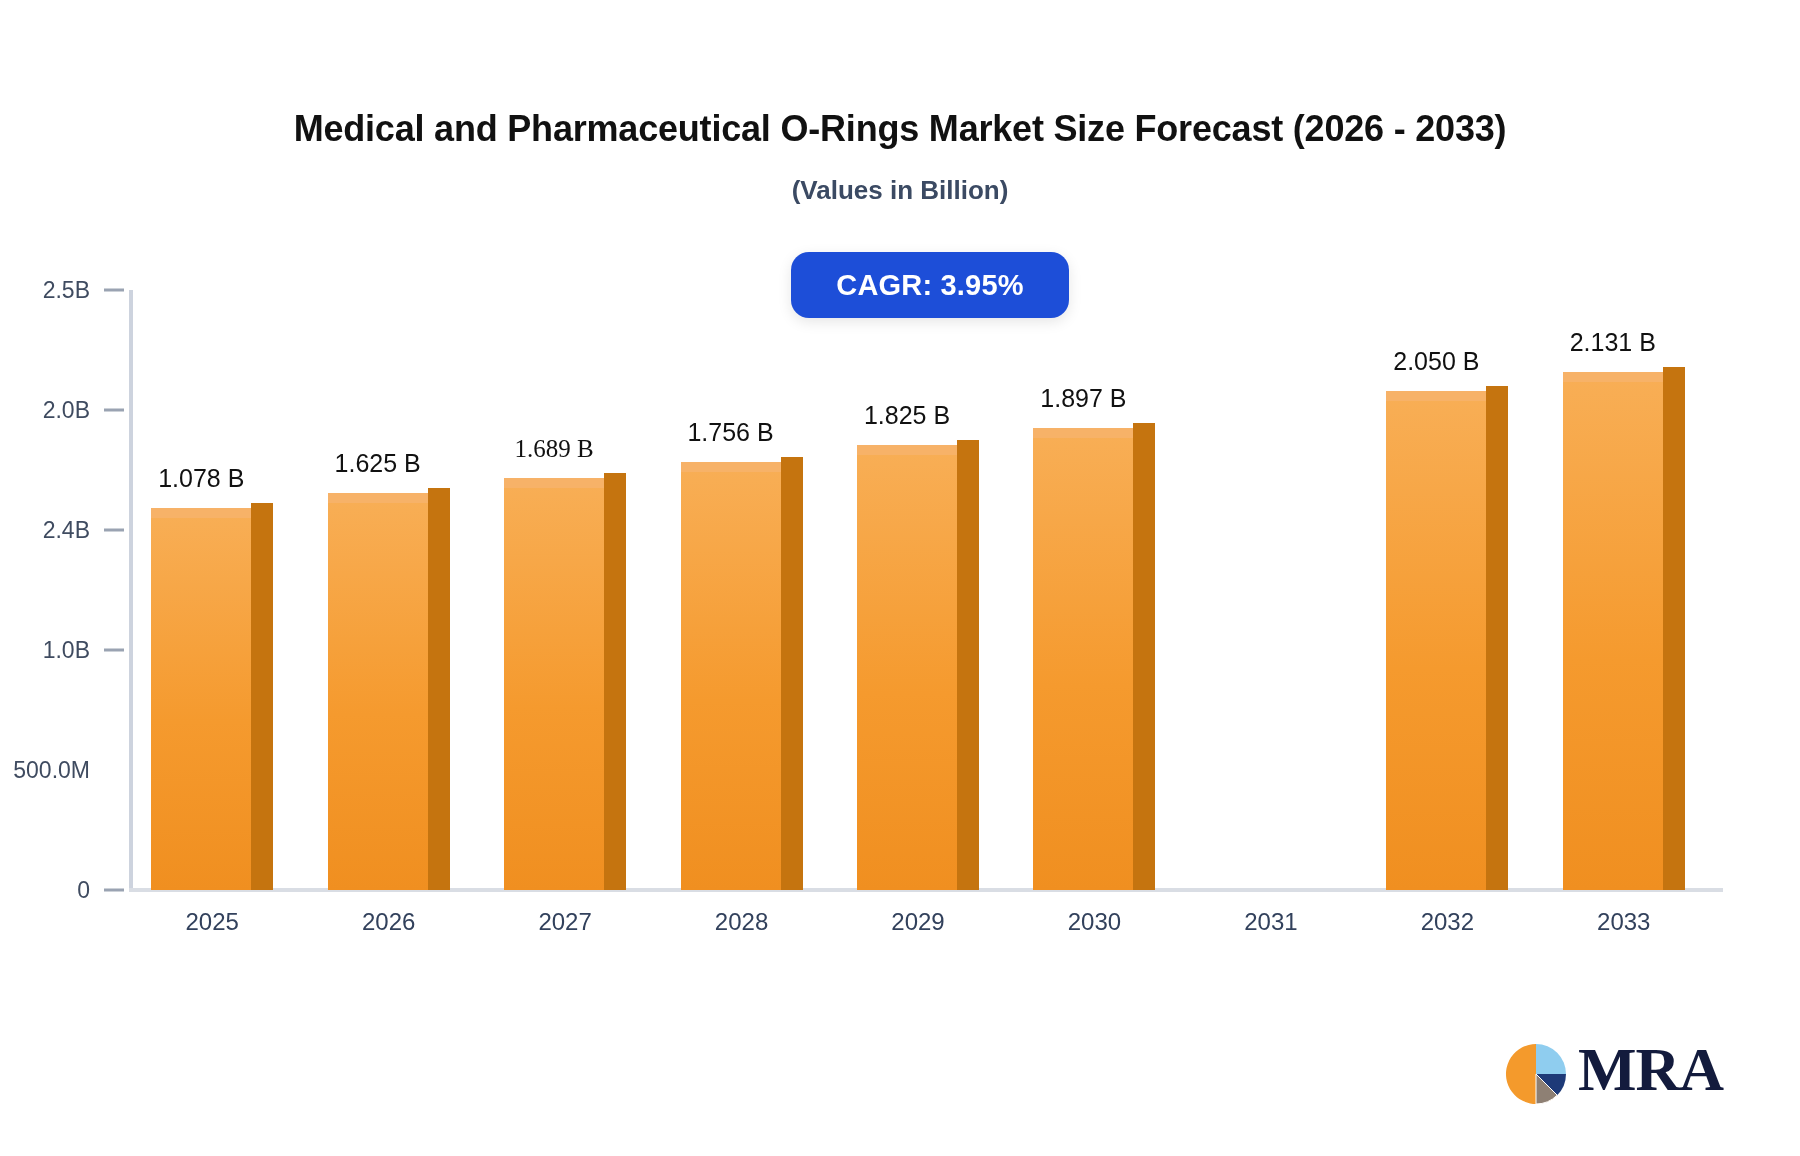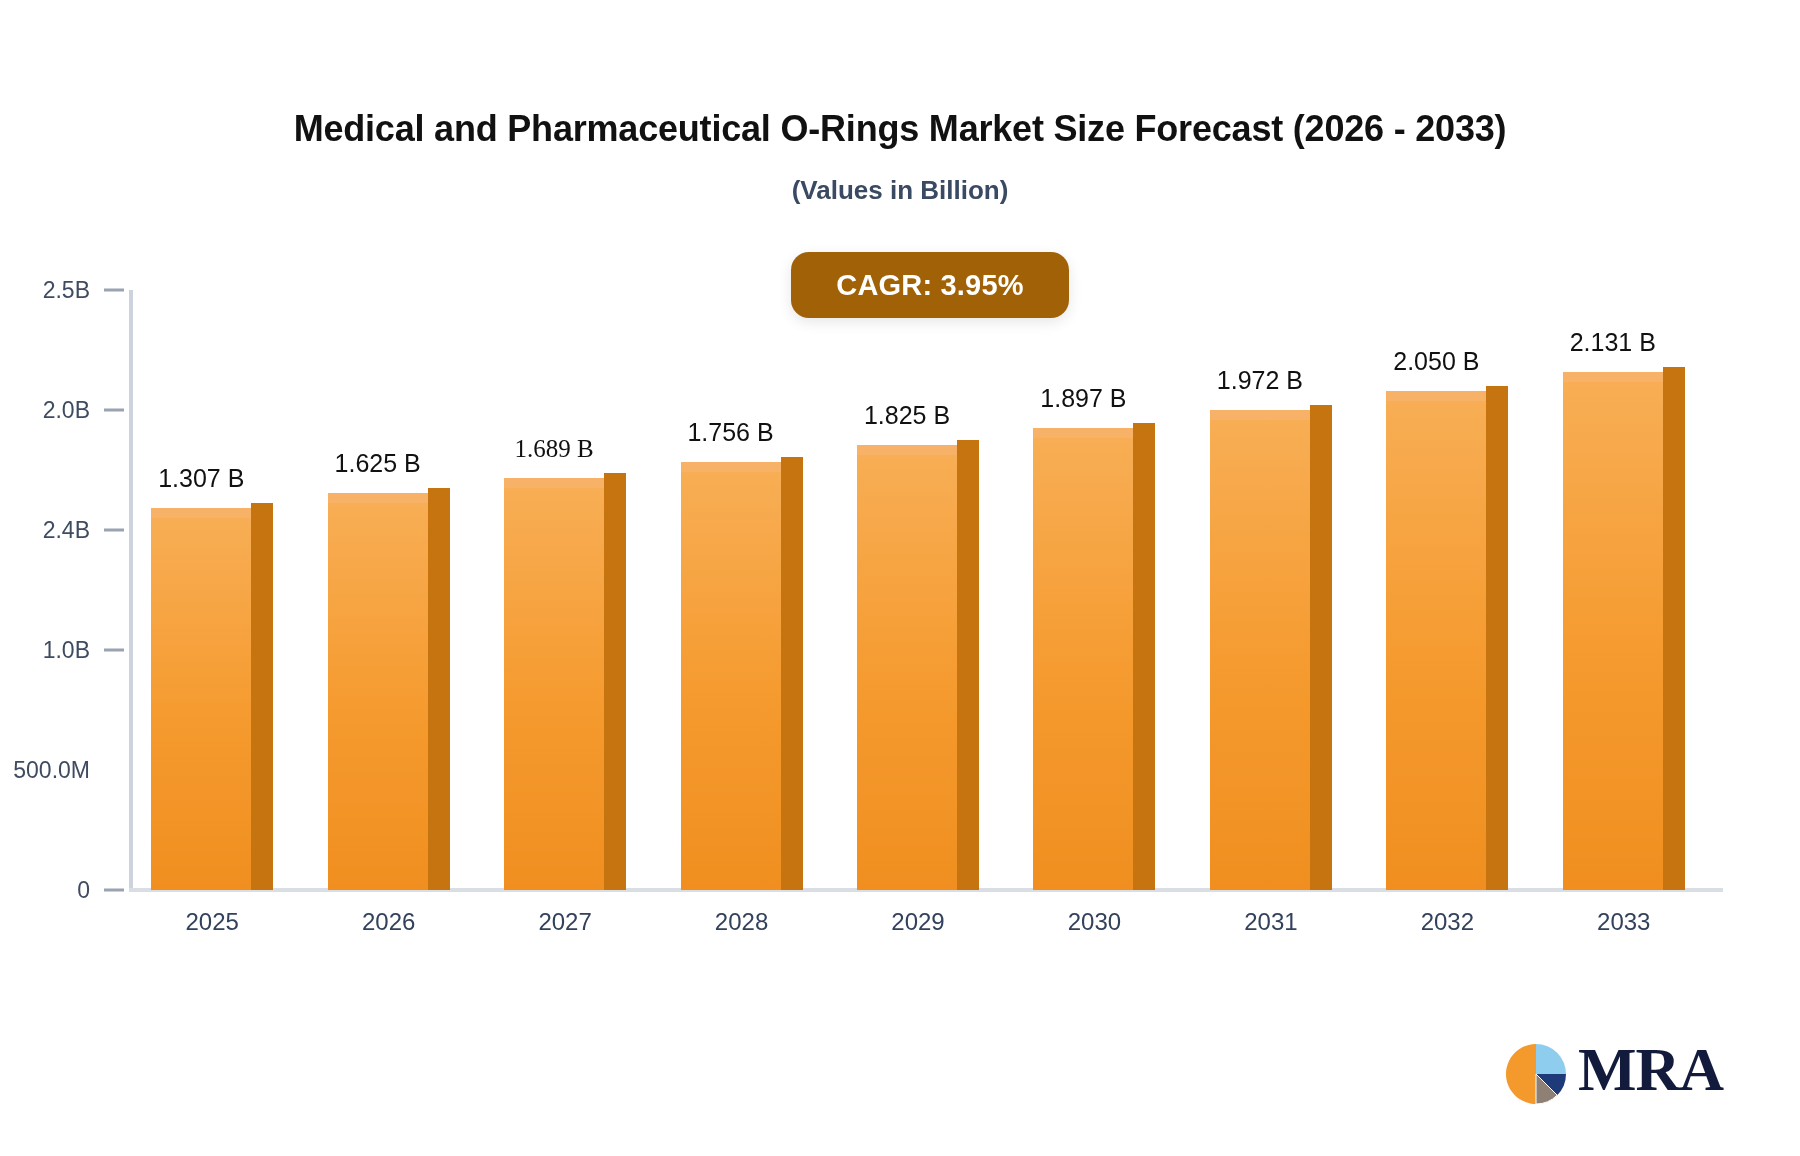--- a/index.html
+++ b/index.html
@@ -41,21 +41,21 @@
     color: #3b4a63;
   }
 
   
   #cagr-badge {
     position: absolute;
     top: 252px;
     left: 791px;
     width: 278px;
     height: 66px;
-    background: #a16207;
+    background: #1d4ed8;
     border-radius: 18px;
     color: #ffffff;
     font-size: 29px;
     font-weight: 600;
     display: flex;
     align-items: center;
     justify-content: center;
     box-shadow: 0 4px 14px rgba(0,0,0,0.10);
     letter-spacing: 0.2px;
   }
@@ -214,21 +214,21 @@
       </div>
     </div>
   <div id="y-axis-line"></div>
   <div id="x-axis-line"></div>
 
   <div id="plot">
       <div class="bar-group" style="left: 21.2222px; width: 122px; height: 375.12px;">
         <div class="bar-side" style="left: 100px; height: 387.12px; bottom: 0px;"></div>
         <div class="bar-front" style="width: 100px; height: 375.12px;"></div>
         <div class="bar-top" style="left: 0px; width: 100px; bottom: 372.12px;"></div>
-        <div class="bar-label" style="bottom: 397.12px; left: 50px;">1.307 B</div>
+        <div class="bar-label" style="bottom: 397.12px; left: 50px;">1.078 B</div>
       </div>
       <div class="x-label" style="position: absolute; left: 82.2222px; top: 618px; transform: translateX(-50%);">2025</div>
       <div class="bar-group" style="left: 197.667px; width: 122px; height: 390px;">
         <div class="bar-side" style="left: 100px; height: 402px; bottom: 0px;"></div>
         <div class="bar-front" style="width: 100px; height: 390px;"></div>
         <div class="bar-top" style="left: 0px; width: 100px; bottom: 387px;"></div>
         <div class="bar-label" style="bottom: 412px; left: 50px; text-align: center;">1.625 B</div>
       </div>
       <div class="x-label" style="position: absolute; left: 258.667px; top: 618px; transform: translateX(-50%);">2026</div>
       <div class="bar-group" style="left: 374.111px; width: 122px; height: 405.36px; font-family: Liberation Serif, serif;">
@@ -252,26 +252,20 @@
         <div class="bar-label" style="bottom: 460px; left: 50px;">1.825 B</div>
       </div>
       <div class="x-label" style="position: absolute; left: 788px; top: 618px; transform: translateX(-50%);">2029</div>
       <div class="bar-group" style="left: 903.444px; width: 122px; height: 455.28px;">
         <div class="bar-side" style="left: 100px; height: 467.28px; bottom: 0px;"></div>
         <div class="bar-front" style="width: 100px; height: 455.28px;"></div>
         <div class="bar-top" style="left: 0px; width: 100px; bottom: 452.28px;"></div>
         <div class="bar-label" style="bottom: 477.28px; left: 50px;">1.897 B</div>
       </div>
       <div class="x-label" style="position: absolute; left: 964.444px; top: 618px; transform: translateX(-50%);">2030</div>
-      <div class="bar-group" style="left: 1079.89px; width: 122px; height: 473.28px;">
-        <div class="bar-side" style="left: 100px; height: 485.28px; bottom: 0px;"></div>
-        <div class="bar-front" style="width: 100px; height: 473.28px;"></div>
-        <div class="bar-top" style="left: 0px; width: 100px; bottom: 470.28px;"></div>
-        <div class="bar-label" style="bottom: 495.28px; left: 50px;">1.972 B</div>
-      </div>
       <div class="x-label" style="position: absolute; left: 1140.89px; top: 618px; transform: translateX(-50%);">2031</div>
       <div class="bar-group" style="left: 1256.33px; width: 122px; height: 492px;">
         <div class="bar-side" style="left: 100px; height: 504px; bottom: 0px;"></div>
         <div class="bar-front" style="width: 100px; height: 492px;"></div>
         <div class="bar-top" style="left: 0px; width: 100px; bottom: 489px;"></div>
         <div class="bar-label" style="bottom: 514px; left: 50px;">2.050 B</div>
       </div>
       <div class="x-label" style="position: absolute; left: 1317.33px; top: 618px; transform: translateX(-50%);">2032</div>
       <div class="bar-group" style="left: 1432.78px; width: 122px; height: 511.44px;">
         <div class="bar-side" style="left: 100px; height: 523.44px; bottom: 0px;"></div>

